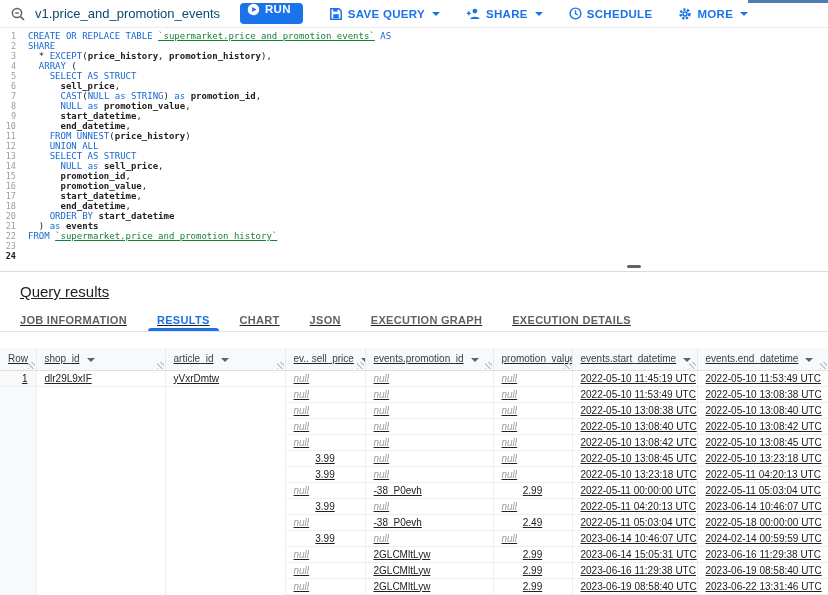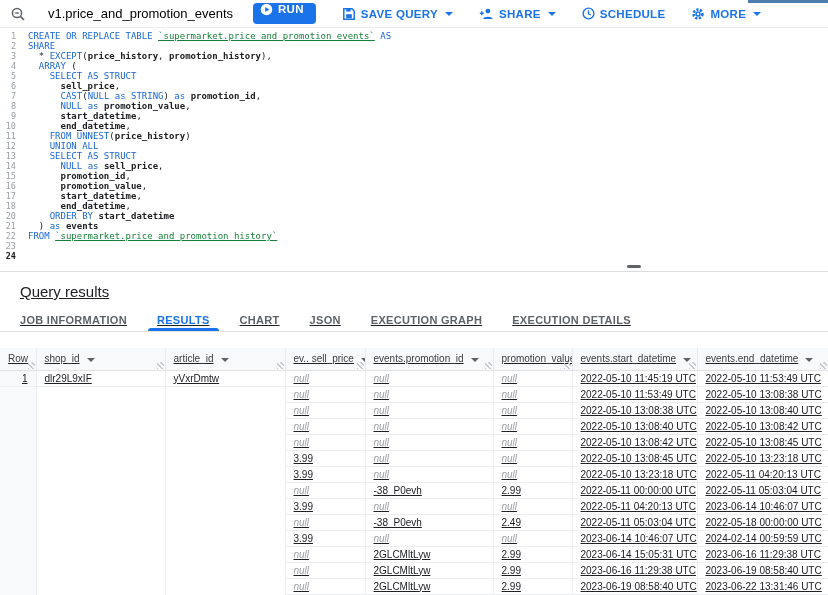--- a/index.html
+++ b/index.html
@@ -4,21 +4,21 @@
 <style>
   * { margin:0; padding:0; box-sizing:border-box; }
   html,body { background:#fff; }
   .app{ position:relative; width:828px; height:595px; background:#fff; overflow:hidden;
         font-family:"Liberation Sans", sans-serif; color:#202124; }
 
   
   .toolbar{ position:absolute; top:0; left:0; width:828px; height:28px; display:flex;
             align-items:center; padding-left:10px; border-bottom:1px solid #ececec; background:#fff; }
   .q-icon{ width:16px; height:16px; flex:0 0 auto; }
-  .tab-title{ font-size:13px; color:#000000; margin-left:22px; white-space:nowrap; }
+  .tab-title{ font-size:13px; color:#0c4a6e; margin-left:9px; white-space:nowrap; }
   .run-btn{ margin-left:20px; height:21px; display:flex; align-items:flex-start; gap:5px;
             background:#1a73e8; color:#fff; border:none; border-radius:4px; padding:0 12px 0 7px;
             font-family:inherit; font-size:11.5px; font-weight:bold; letter-spacing:.3px; cursor:pointer; }
   .txt-btn{ display:flex; align-items:center; gap:5px; margin-left:26px; background:none; border:none;
             color:#1a73e8; font-family:inherit; font-size:11.5px; font-weight:bold; letter-spacing:.3px; cursor:pointer; }
   .caret{ width:0; height:0; border-left:4px solid transparent; border-right:4px solid transparent;
           border-top:4px solid currentColor; margin-left:2px; }
   .topbar-accent{ position:absolute; top:0; right:0; width:80px; height:3px; background:#4d7cae; }
 
   
@@ -46,21 +46,21 @@
   .tab.active{ color:#1a73e8; }
   .tab.active::after{ content:""; position:absolute; left:6px; right:6px; bottom:0; height:3px;
                       background:#1a73e8; border-radius:3px 3px 0 0; }
 
   
   .grid{ width:828px; border-collapse:collapse; table-layout:fixed; font-size:10px;margin-top:16px; }
   .grid th{ height:22px; background:#f8f9fa; border-bottom:1px solid #e0e0e0; border-right:1px solid #e8eaed;
             font-weight:normal; color:#3c4043; text-align:left; padding:0 8px; position:relative; white-space:nowrap; overflow:hidden; }
   .grid td{ height:15px; line-height:15px; border-bottom:1px solid #eceef0; border-right:1px solid #eceef0;
             padding:0 8px; white-space:nowrap; overflow:hidden; color:#202124; }
-  .grid td.num, .grid th.num-h{ text-align:left; }
+  .grid td.num, .grid th.num-h{ text-align:center; }
   .grid td.null{ color:#9aa0a6; font-style:italic; text-align:inherit; }
   .grid td.rowcol{ background:#f8f9fa; text-align:right; color:#202124; }
   .grid td.span-cell{ border-bottom:none; }
   .hcaret{ display:inline-block; width:0; height:0; border-left:4px solid transparent;
            border-right:4px solid transparent; border-top:4px solid #5f6368; margin-left:7px;
            vertical-align:middle; cursor:pointer; }
   .resize-mark{ position:absolute; right:1px; bottom:1px; width:7px; height:7px;
                 background:repeating-linear-gradient(45deg,#c4c7cb 0 1px,transparent 1px 3.4px); }
   .below-grid{ position:absolute; left:0; right:0; bottom:0; top:418px; background:#fafafa; z-index:-1; }
 </style>

